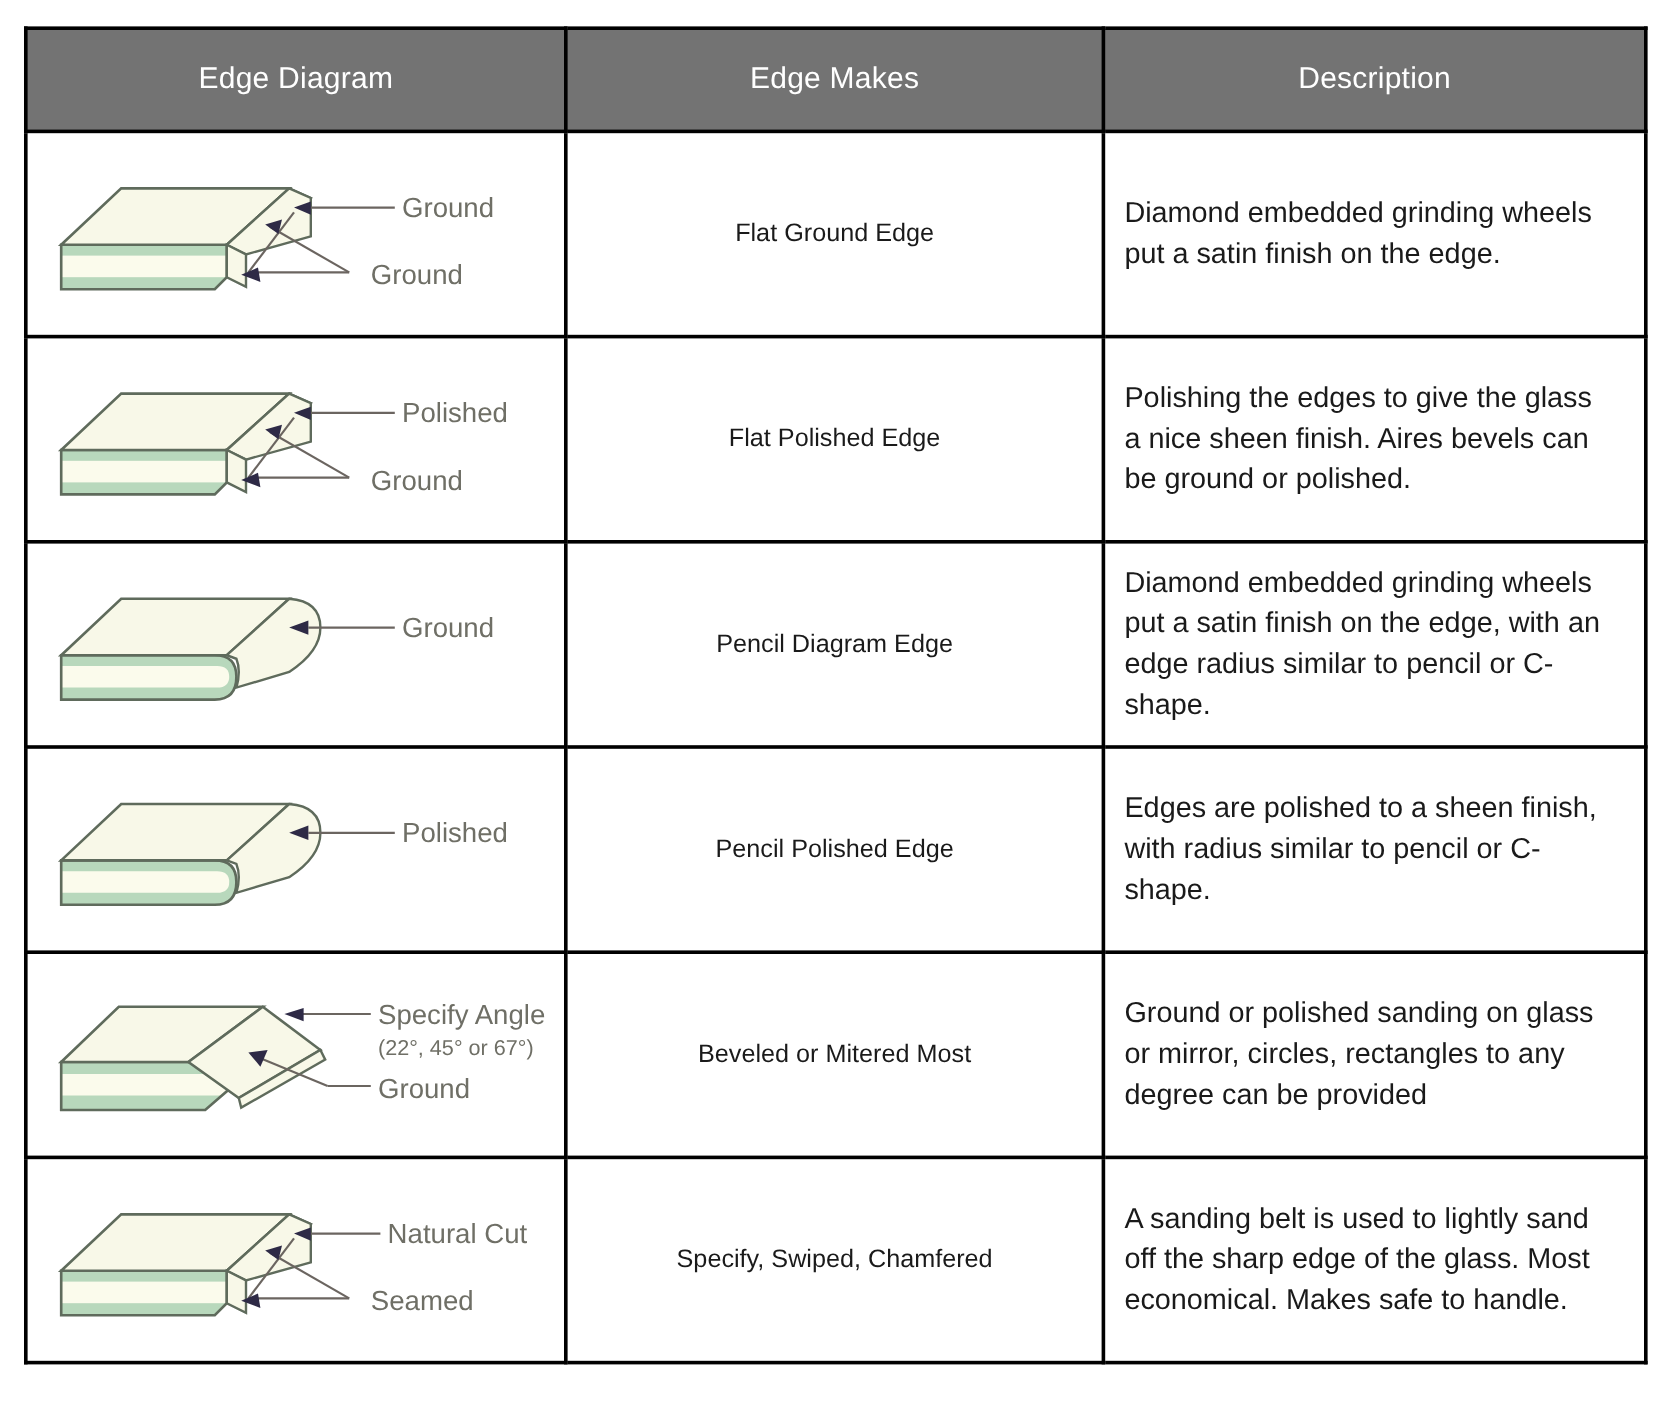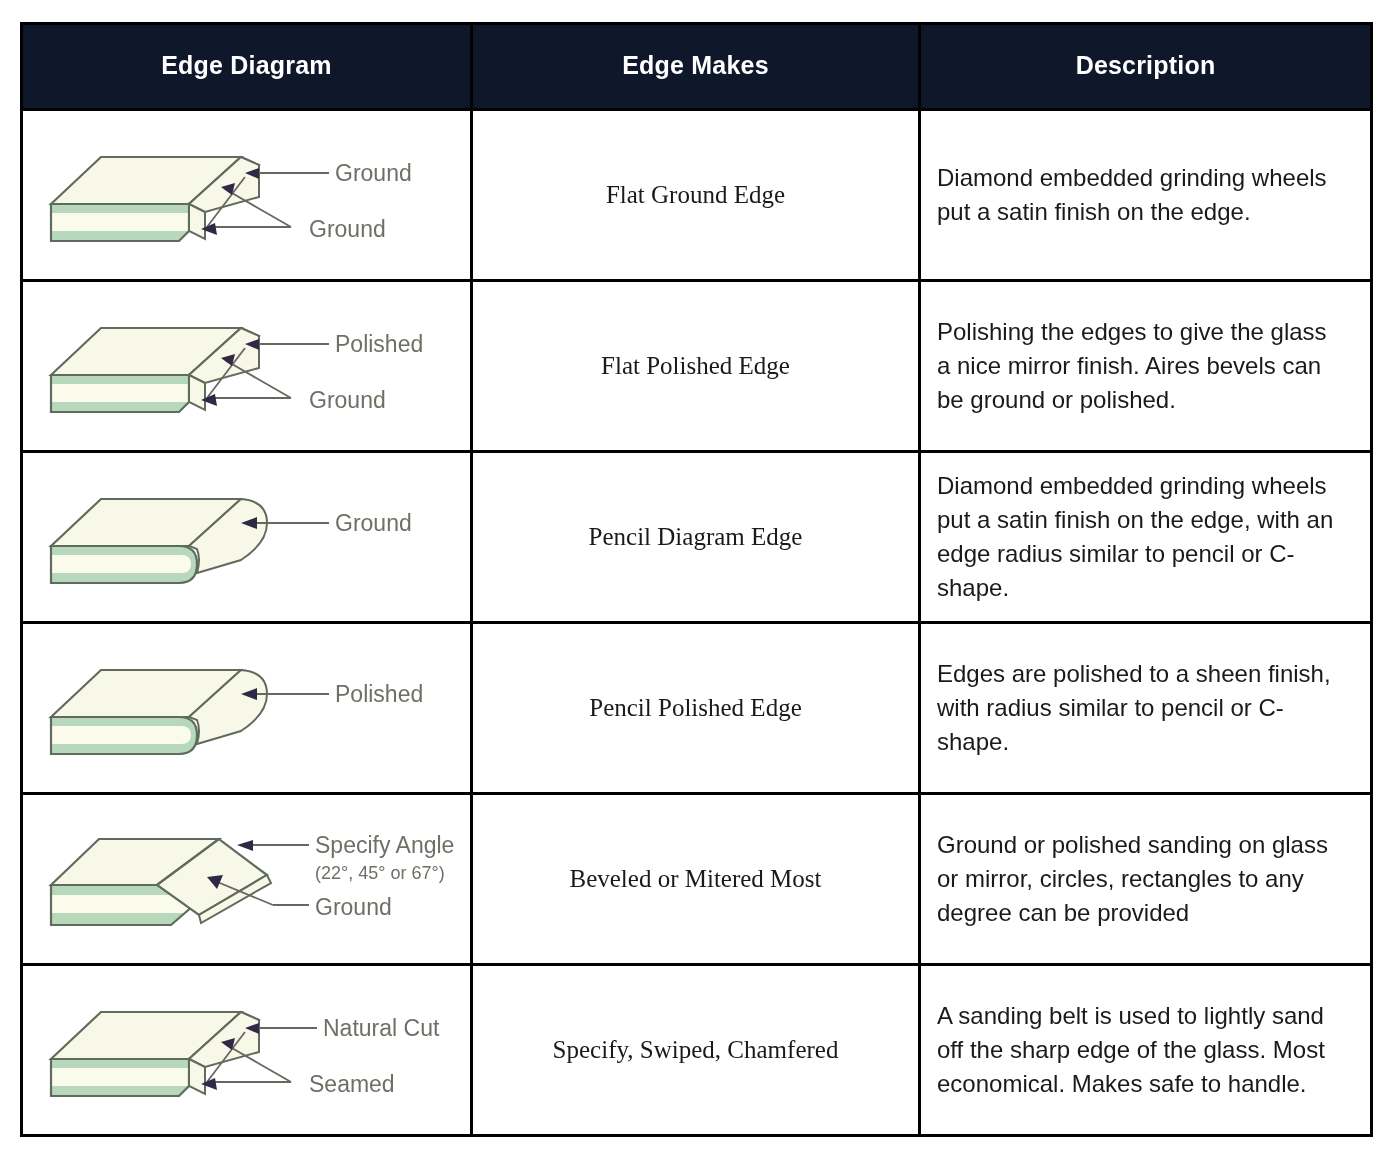--- a/index.html
+++ b/index.html
@@ -28,47 +28,46 @@
     border-collapse: collapse;
     table-layout: fixed;
     border: 3px solid #000000;
   }
 
   col.c-diagram { width: 450px; }
   col.c-type    { width: 448px; }
   col.c-desc    { width: 452px; }
 
   thead th {
-    background: #0f172a;
+    background: #737373;
     color: #ffffff;
     font-size: 25px;
-    font-weight: bold;
+    font-weight: normal;
     text-align: center;
     padding: 26px 6px 28px 6px;
     border: 3px solid #000000;
     letter-spacing: 0.2px;
   }
 
   tbody td {
     border: 3px solid #000000;
     vertical-align: middle;
     background: #ffffff;
   }
 
   td.diagram-cell {
     padding: 8px 6px;
     text-align: center;
   }
   td.type-cell {
     text-align: center;
-    font-size: 25px;
+    font-size: 21px;
     color: #1a1a1a;
     padding: 10px 14px;
     line-height: 1.35;
-    font-family: Liberation Serif, serif;
   }
   td.desc-cell {
     text-align: left;
     font-size: 24px;
     color: #1a1a1a;
     padding: 14px 32px 14px 16px;
     line-height: 1.42;
   }
 
   .diagram-svg { display: block; }
@@ -159,21 +158,21 @@
               <line x1="262" y1="108" x2="196" y2="70"></line>
             </g>
             <polygon points="216,54 230,49 230,60" fill="#2e2a46"></polygon>
             <polygon points="172,110 186,104 188,116" fill="#2e2a46"></polygon>
             <polygon points="192,68 206,64 203,76" fill="#2e2a46"></polygon>
             <text class="dlabel" x="306" y="62">Polished</text>
             <text class="dlabel" x="280" y="118">Ground</text>
           </svg>
         </td>
         <td class="type-cell">Flat Polished Edge</td>
-        <td class="desc-cell">Polishing the edges to give the glass a nice mirror finish.  Aires bevels can be ground or polished.</td>
+        <td class="desc-cell">Polishing the edges to give the glass a nice sheen finish.  Aires bevels can be ground or polished.</td>
       </tr>
 
       <tr>
         <td class="diagram-cell">
           <svg class="diagram-svg" width="436" height="152" viewBox="0 0 436 152">
             <g>
               <path d="M22,85 L22,122 L150,122 Q168,122 168,103 Q168,85 150,85 Z" fill="#b8d8bc"></path>
               <path d="M22,94 L22,112 L152,112 Q162,112 162,103 Q162,94 152,94 Z" fill="#fbfbec"></path>
               <path d="M22,85 L22,122 L150,122 Q168,122 168,103 Q168,85 150,85 Z" fill="none" stroke="#5f6b5c" stroke-width="2.2"></path>
             </g>

